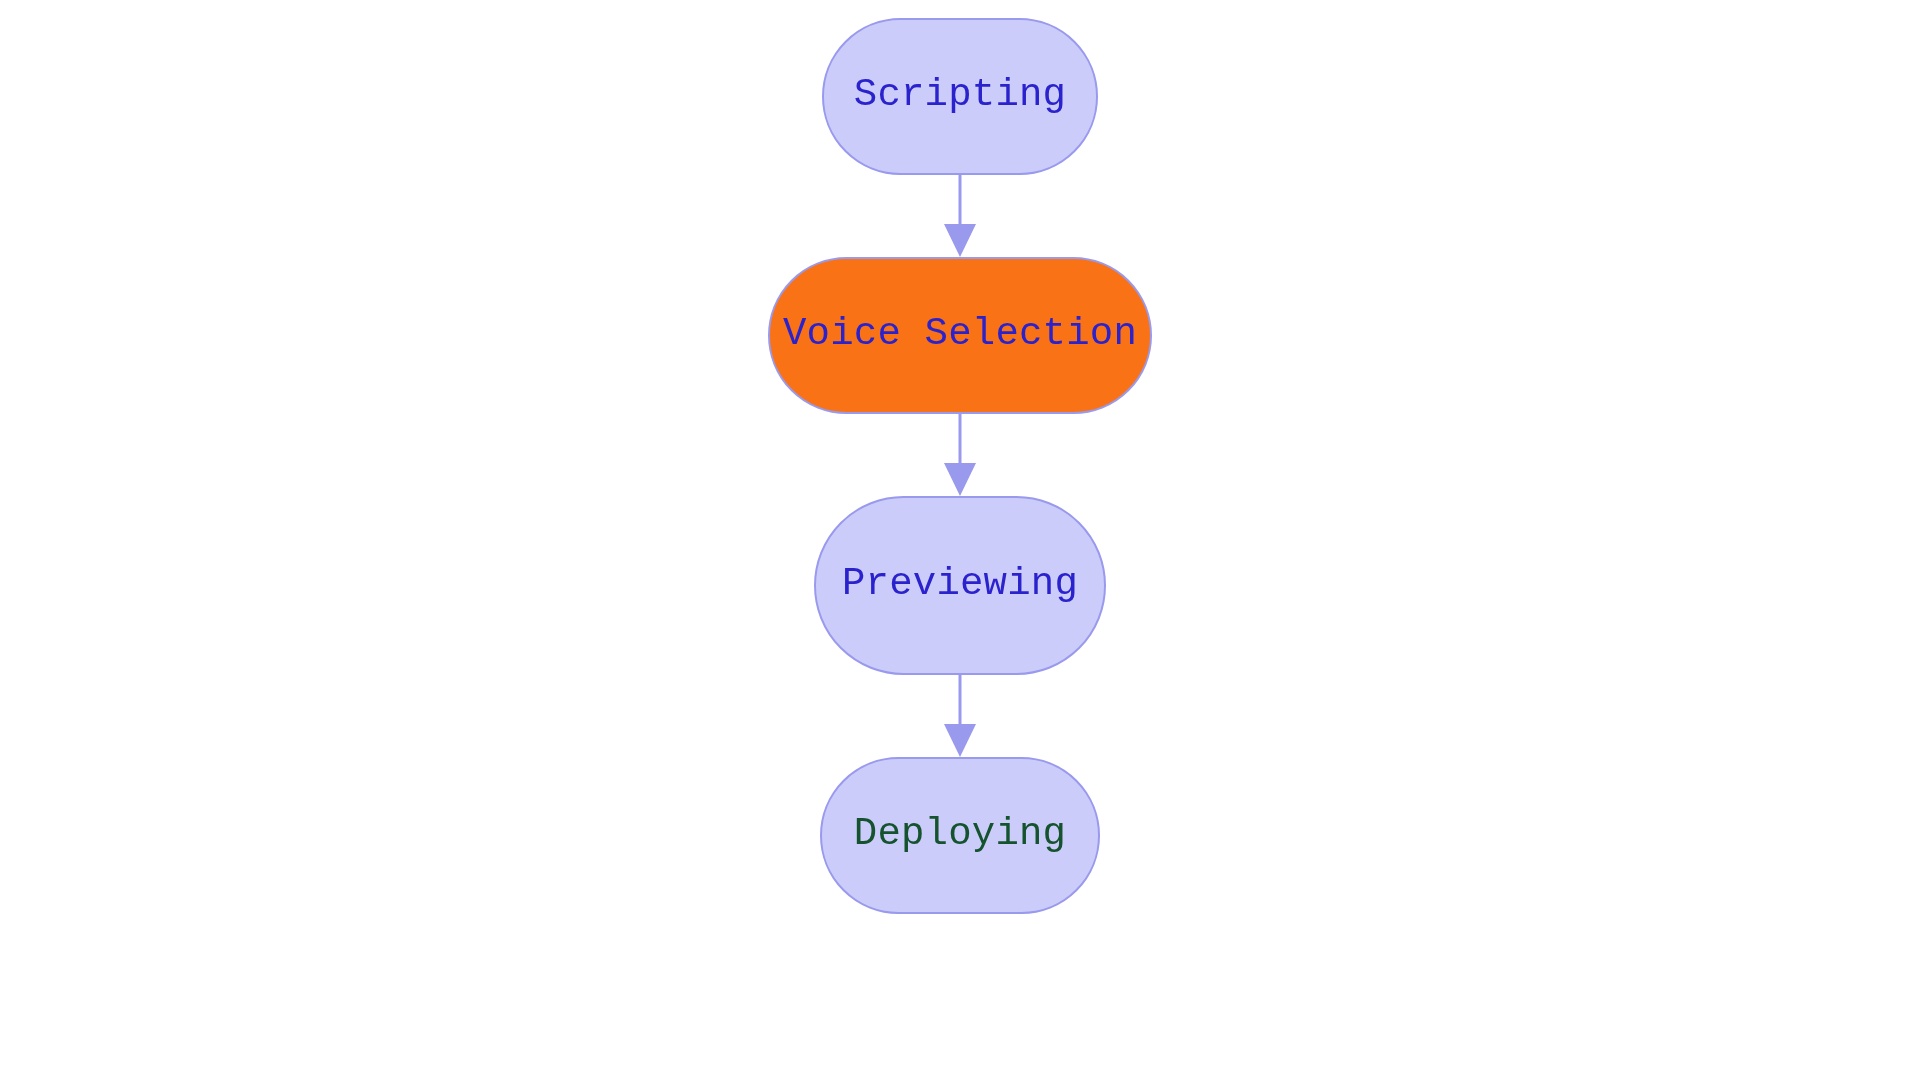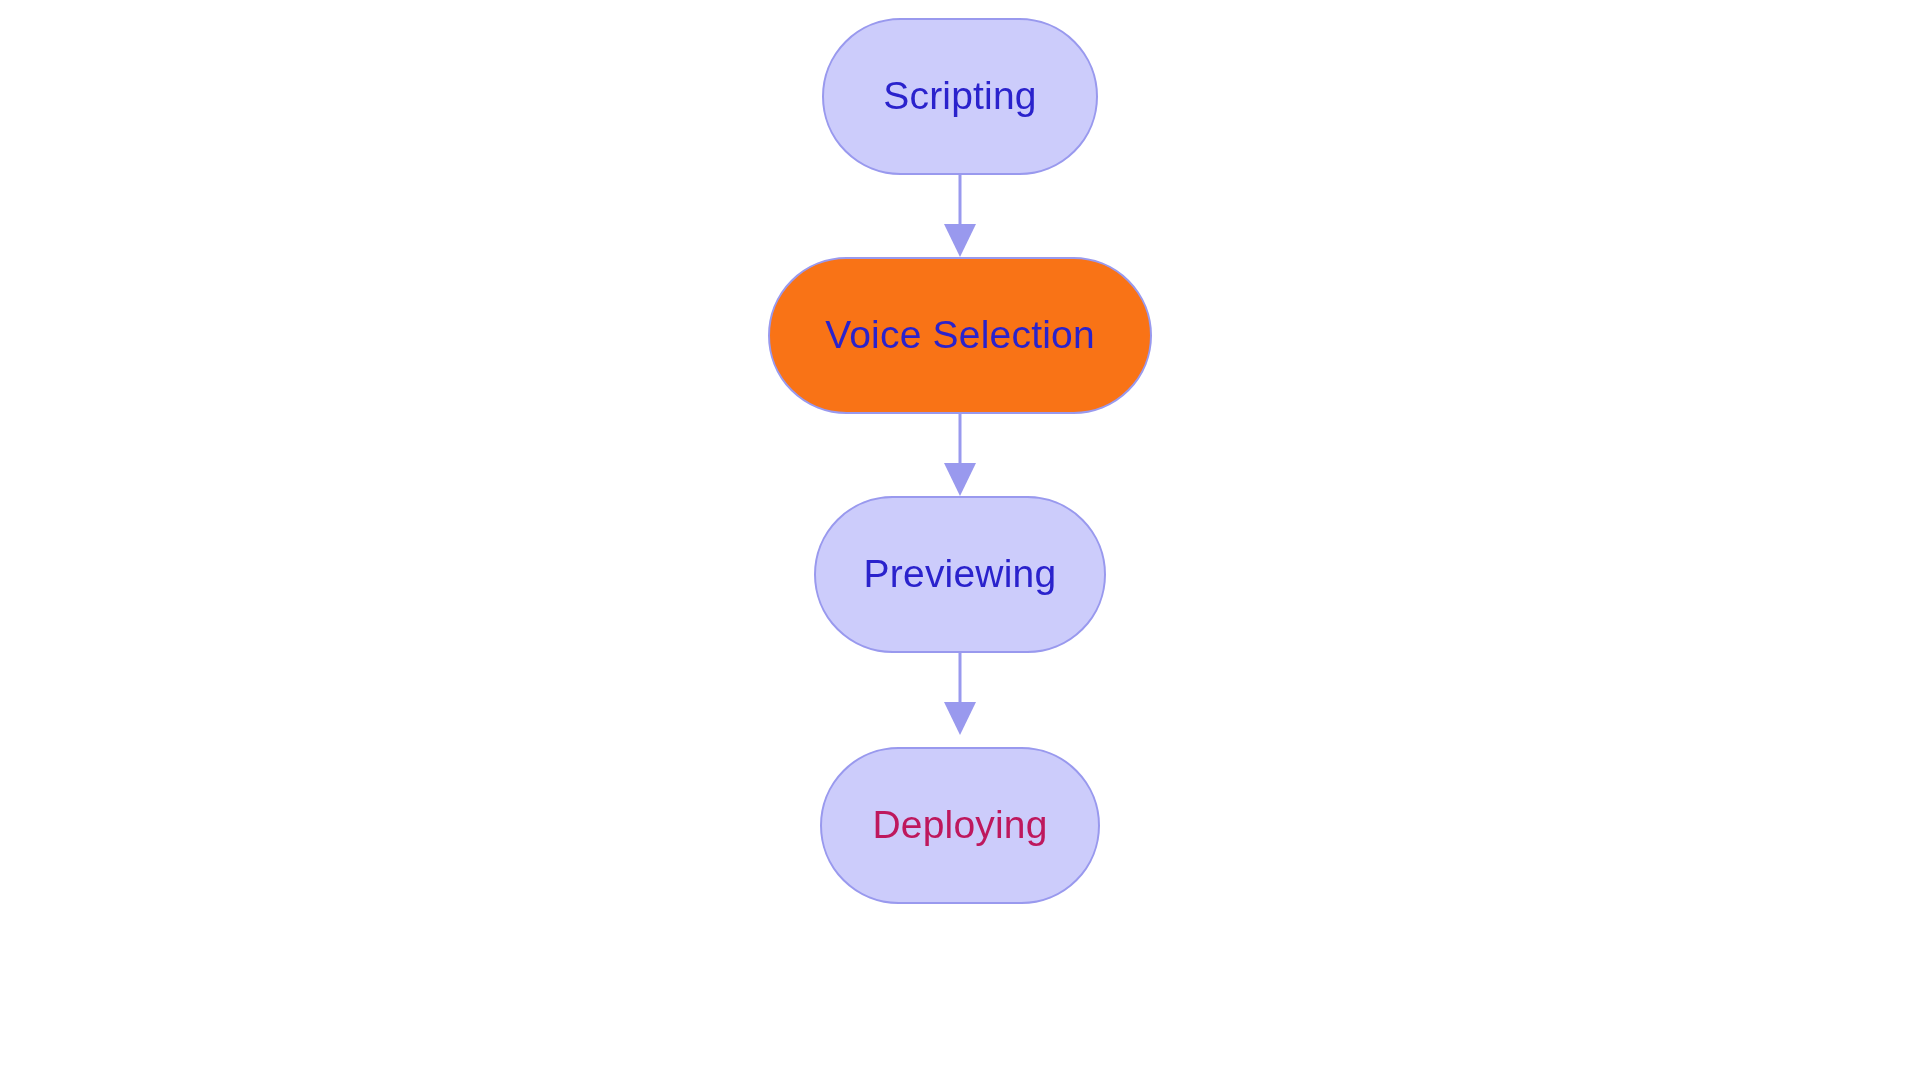--- a/index.html
+++ b/index.html
@@ -46,25 +46,26 @@
     font-size: 39px;
     line-height: 1;
     letter-spacing: 0.2px;
     white-space: nowrap;
     font-weight: 400;
   }
 
   .node-label {
     display: block;
     padding-bottom: 3px;
+    font-family: Liberation Mono, monospace;
   }
 
   .node-scripting        { width: 276px; height: 157px; }
   .node-voice-selection  { width: 384px; height: 157px; }
-  .node-previewing       { width: 292px; height: 157px; }
+  .node-previewing       { width: 292px; height: 179px; }
   .node-deploying        { width: 280px; height: 157px; }
 
   
   .connector {
     width: 40px;
     height: 82px;
     display: block;
   }
   .connector-line {
     stroke: #9999ee;
@@ -104,18 +105,18 @@
 
     <div class="node node-previewing" style="background: rgb(204, 204, 251); border-color: rgb(153, 153, 238); color: rgb(42, 34, 204);">
       <span class="node-label">Previewing</span>
     </div>
 
     <svg class="connector" viewBox="0 0 40 82">
       <line class="connector-line" x1="20" y1="0" x2="20" y2="50" stroke="#9999ee"></line>
       <polygon class="connector-head" points="4,49 36,49 20,82" fill="#9999ee"></polygon>
     </svg>
 
-    <div class="node node-deploying" style="background: rgb(204, 204, 251); border-color: rgb(153, 153, 238); color: #be185d; margin-top: 12px;">
+    <div class="node node-deploying" style="background: rgb(204, 204, 251); border-color: rgb(153, 153, 238); color: #14532d;">
       <span class="node-label">Deploying</span>
     </div>
 
   </div>
 </div>
 
 </body></html>

